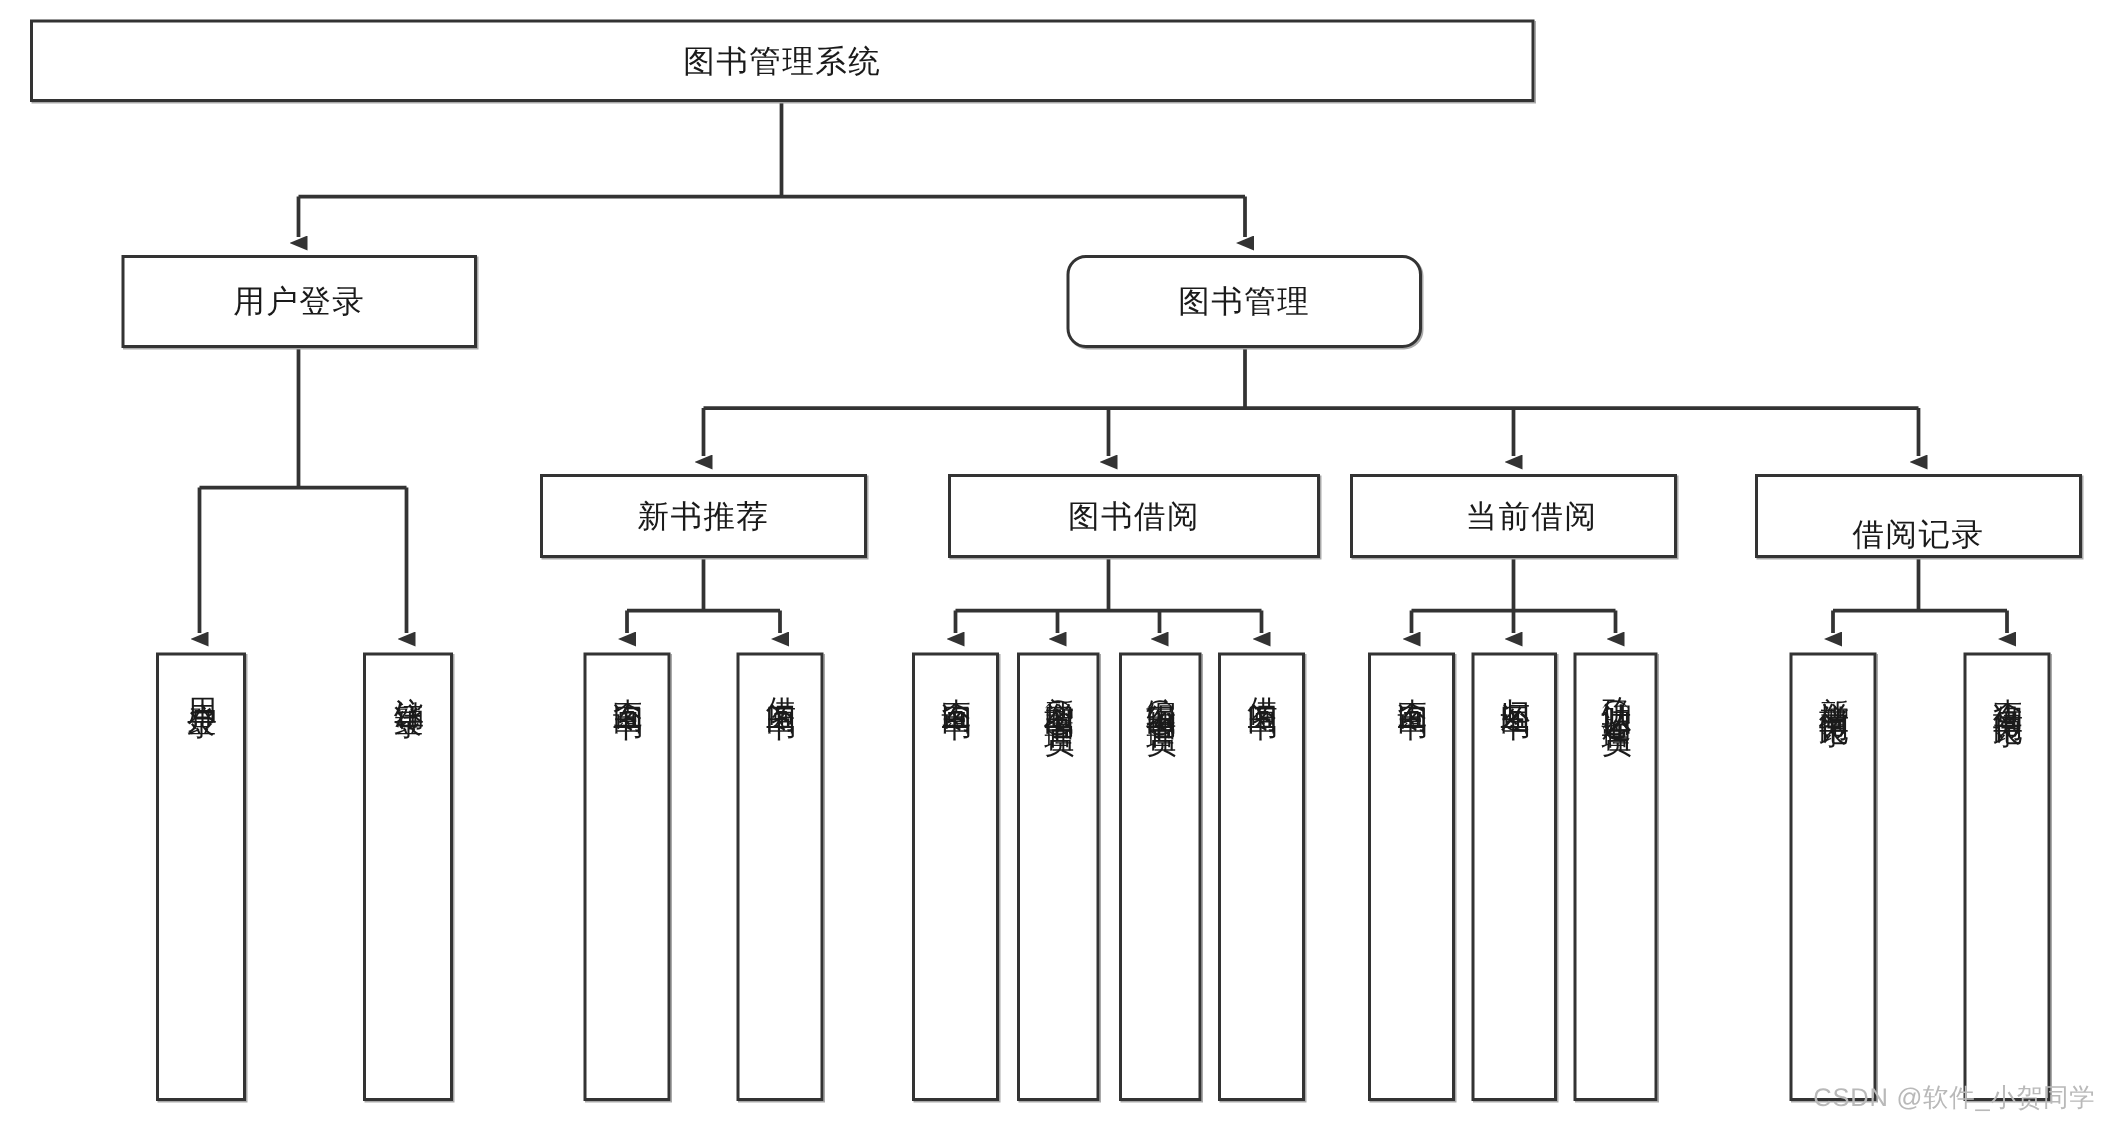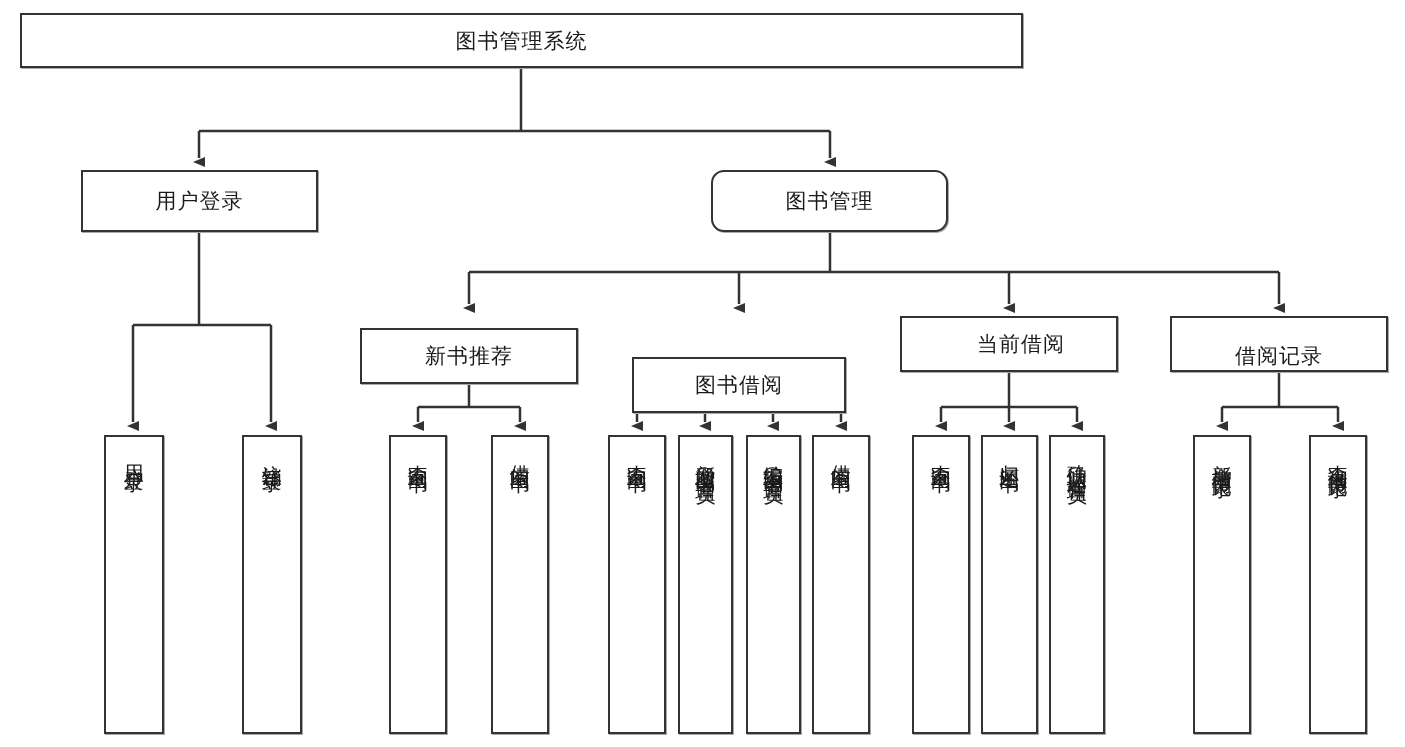--- a/index.html
+++ b/index.html
@@ -118,24 +118,24 @@
     <span>图书管理系统</span>
   </div>
 
   <div class="node h-text" style="left:81px; top:170px; width:237px; height:62px;">
     <span>用户登录</span>
   </div>
   <div class="node h-text" style="left:711px; top:170px; width:237px; height:62px;border-radius:13px;">
     <span>图书管理</span>
   </div>
 
-  <div class="node h-text" style="left:360px; top:328px; width:218px; height:56px;">
+  <div class="node h-text" style="left:360px; top:316px; width:218px; height:56px;">
     <span>新书推荐</span>
   </div>
-  <div class="node h-text" style="left:632px; top:316px; width:214px; height:56px;margin-top:41px;">
+  <div class="node h-text" style="left:632px; top:316px; width:248px; height:56px;">
     <span>图书借阅</span>
   </div>
   <div class="node h-text" style="left:900px; top:316px; width:218px; height:56px;padding-left:24px;">
     <span>当前借阅</span>
   </div>
   <div class="node h-text" style="left:1170px; top:316px; width:218px; height:56px;align-items:flex-end;">
     <span>借阅记录</span>
   </div>
 
   <div class="node v-text" style="left:104px; top:435px; width:60px; height:299px;">
@@ -175,13 +175,14 @@
     <span class="vlabel">确认归还（管理员）</span>
   </div>
 
   <div class="node v-text" style="left:1193px; top:435px; width:58px; height:299px;">
     <span class="vlabel">新增借阅记录</span>
   </div>
   <div class="node v-text" style="left:1309px; top:435px; width:58px; height:299px;">
     <span class="vlabel">查询借阅记录</span>
   </div>
 
+  <div class="watermark">CSDN @软件_小贺同学</div>
 </div>
 
 </body></html>

